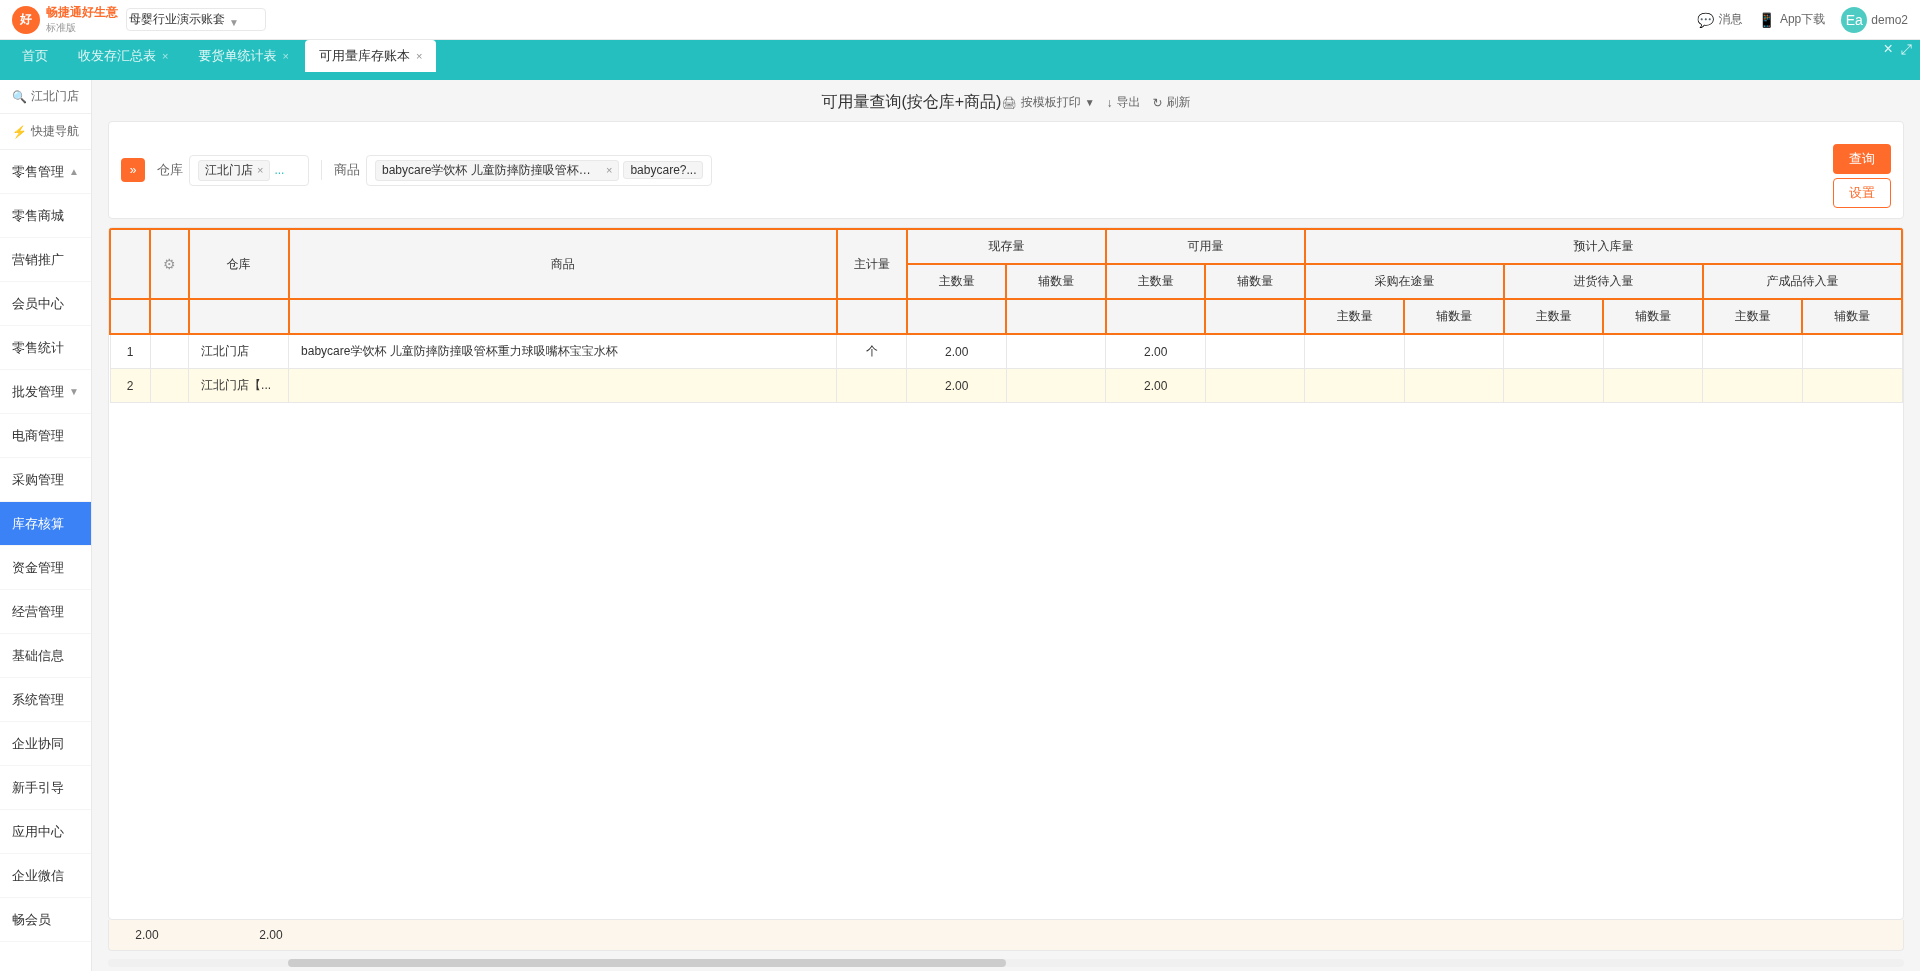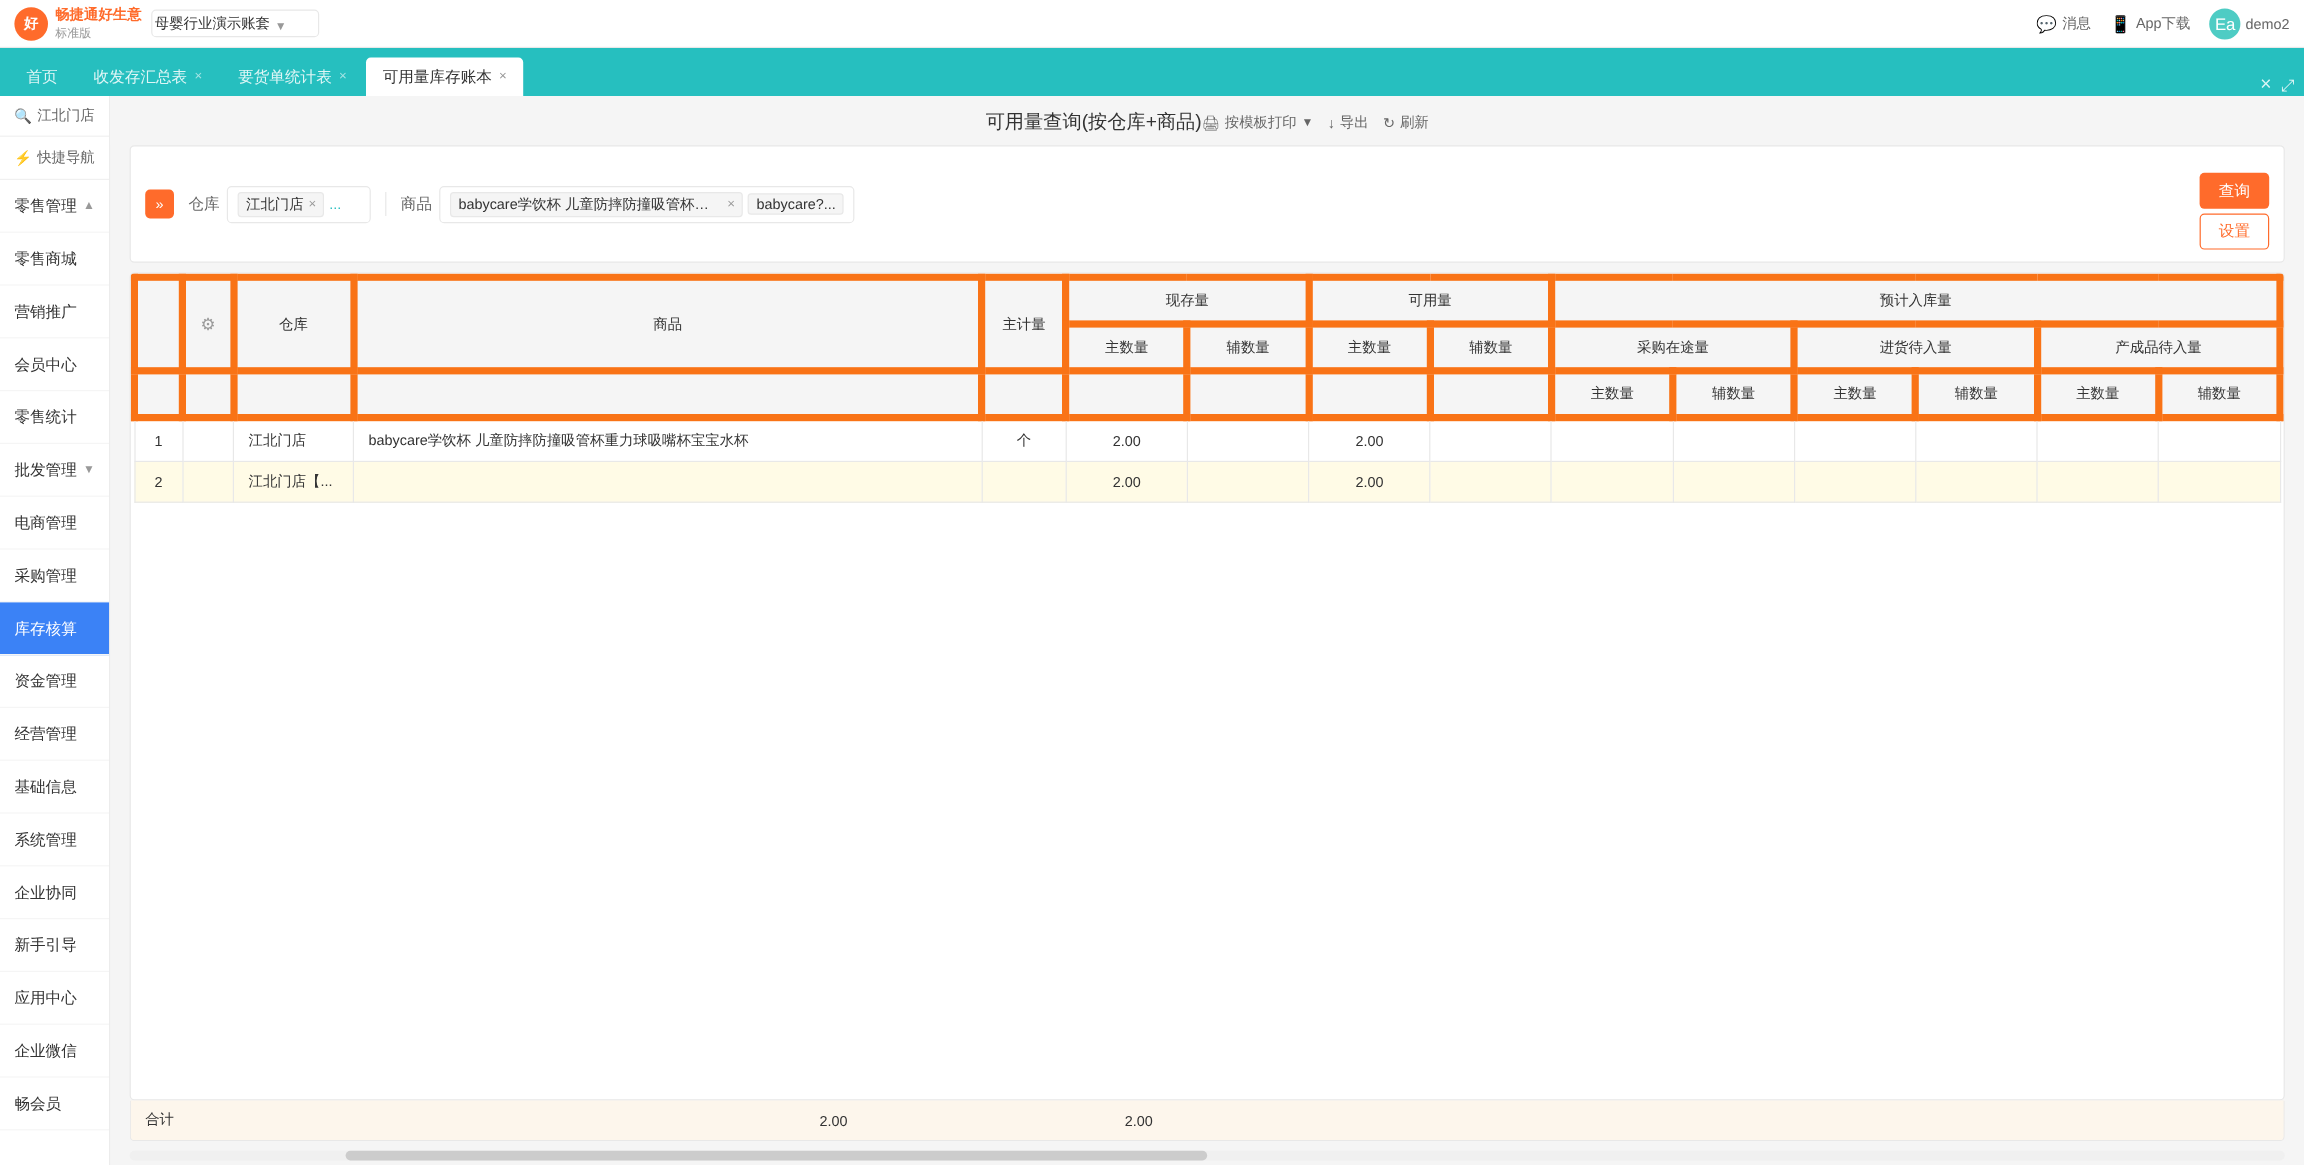--- a/index.html
+++ b/index.html
@@ -22,21 +22,21 @@
     .industry-selector { display: flex; align-items: flex-end; gap: 4px; border: 1px solid #e8e8e8; border-radius: 4px; padding: 2px 2px; cursor: pointer; font-size: 12px; color: #333; min-width: 140px; }
     .top-bar-right { display: flex; align-items: center; gap: 16px; font-size: 12px; color: #666; }
     .top-bar-right-item { display: flex; align-items: center; gap: 4px; cursor: pointer; }
     .avatar { width: 26px; height: 26px; border-radius: 50%; background: #4eccc4; display: flex; align-items: center; justify-content: center; color: white; font-size: 11px; overflow: hidden; }
 
     
     .tab-bar {
       height: 40px;
       background: #26bfbf;
       display: flex;
-      align-items: flex-end;
+      align-items: flex-start;
       padding: 0 8px;
       flex-shrink: 0;
       gap: 2px;
     }
     .tab-item {
       height: 32px;
       padding: 0 14px;
       border-radius: 4px 4px 0 0;
       display: flex;
       align-items: center;
@@ -215,21 +215,21 @@
       background: #fff;
       border-radius: 4px;
       overflow: auto;
       border: 1px solid #e8e8e8;
     }
     table { width: 100%; border-collapse: collapse; font-size: 12px; }
     thead tr { background: #f5f5f5; }
     thead th {
       padding: 8px 12px;
       text-align: center;
-      border: 6px solid #f97316;
+      border: 2px solid #f97316;
       font-weight: 500;
       color: #333;
       white-space: nowrap;
     }
     tbody tr { background: #fff; }
     tbody td {
       padding: 8px 12px;
       border: 1px solid #e8e8e8;
       text-align: center;
       color: #333;
@@ -544,23 +544,20 @@
             <td></td>
             <td></td>
             <td></td>
             <td></td>
           </tr>
         </tbody>
       </table>
     </div>
 
     <div class="table-footer" style="display:grid;grid-template-columns:76px 36px 100px 240px 70px 1fr 1fr 1fr 1fr 1fr 1fr 1fr 1fr 1fr 1fr;gap:0;padding:0;">
-      <div style="padding:8px 12px;font-weight:500;grid-column:1/6;display:flex;align-items:center;">
-        <span>合计</span>
-      </div>
       <div style="padding:8px 12px;font-weight:500;text-align:center;">
         <span>2.00</span>
       </div>
       <div style="padding:8px 12px;"></div>
       <div style="padding:8px 12px;font-weight:500;text-align:center;">
         <span>2.00</span>
       </div>
       <div style="padding:8px 12px;"></div>
       <div style="padding:8px 12px;"></div>
       <div style="padding:8px 12px;"></div>

